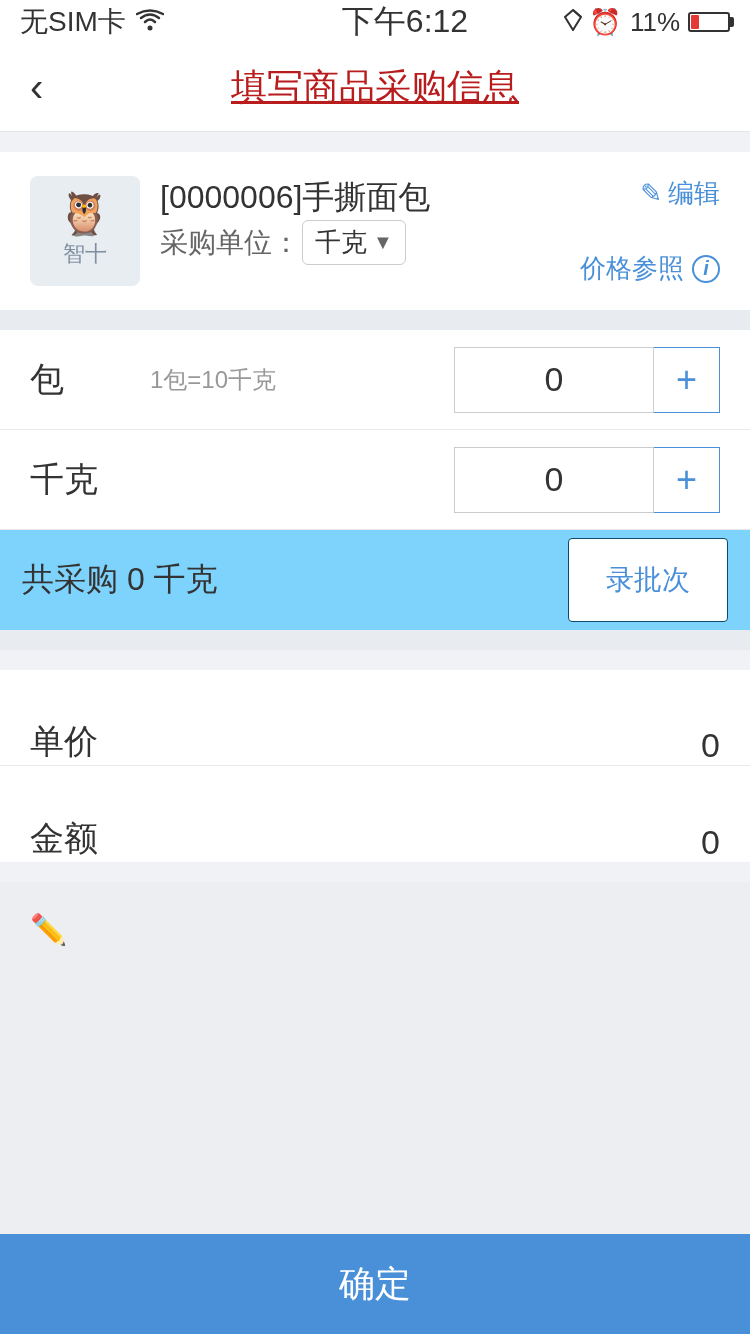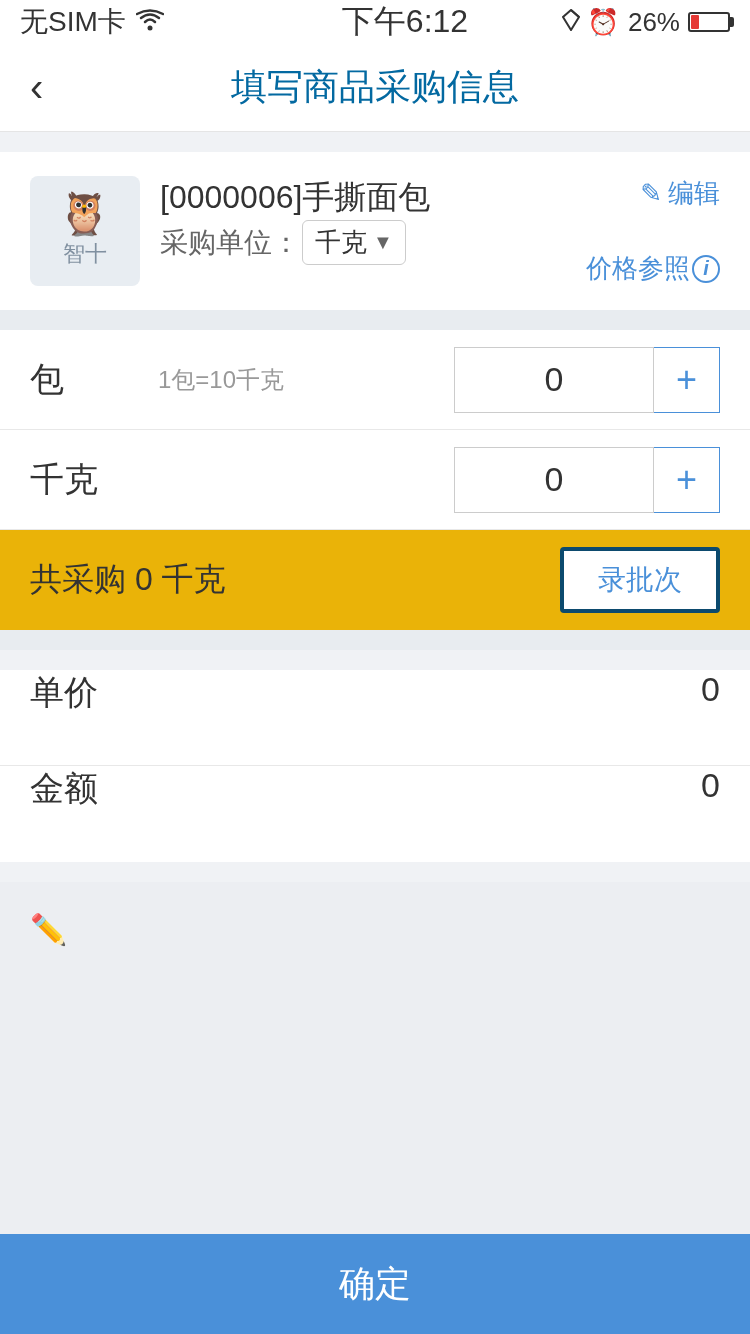--- a/index.html
+++ b/index.html
@@ -91,21 +91,22 @@
     .nav-back {
       position: absolute;
       left: 30px;
       font-size: 40px;
       color: #333;
       cursor: pointer;
     }
     .nav-title {
       font-size: 36px;
       font-weight: 500;
-      color: #0369a1;
+      color: #b91c1c;
+      text-decoration: underline;
     }
 
     
     .product-card {
       background: #fff;
       padding: 24px 30px;
       display: flex;
       align-items: flex-start;
       gap: 20px;
       margin-top: 20px;
@@ -176,21 +177,21 @@
       gap: 6px;
     }
     .price-ref-btn {
       position: absolute;
       bottom: 24px;
       right: 30px;
       color: #4a90d9;
       font-size: 26px;
       display: flex;
       align-items: center;
-      gap: 2px;
+      gap: 8px;
     }
     .info-icon {
       width: 28px;
       height: 28px;
       border-radius: 50%;
       border: 2px solid #4a90d9;
       display: inline-flex;
       align-items: center;
       justify-content: center;
       font-size: 20px;
@@ -218,21 +219,20 @@
       border-bottom: 1px solid #e8e8e8;
     }
     .input-label {
       font-size: 34px;
       color: #333;
       min-width: 120px;
     }
     .input-sub {
       font-size: 24px;
       color: #999;
-      margin-left: 8px;
       flex: 1;
     }
     .input-control {
       display: flex;
       align-items: center;
       gap: 0;
     }
     .qty-input {
       width: 200px;
       height: 66px;
@@ -255,50 +255,50 @@
       font-size: 36px;
       color: #4a90d9;
       cursor: pointer;
     }
 
     
     .total-row {
       display: flex;
       align-items: center;
       justify-content: space-between;
-      padding: 0 30px;
+      padding: 0 22px;
       height: 100px;
-      background: #eab308;
+      background: #7dd3fc;
     }
     .total-text {
       font-size: 32px;
       color: #333;
     }
     .record-btn {
       width: 160px;
-      height: 66px;
-      border: 4px solid #0c4a6e;
+      height: 84px;
+      border: 1px solid #0c4a6e;
       background: #fff;
       color: #4a90d9;
       font-size: 28px;
       border-radius: 4px;
       display: flex;
       align-items: center;
       justify-content: center;
       cursor: pointer;
     }
 
     
     .price-section {
       background: #fff;
       margin-top: 20px;
     }
     .price-row {
       display: flex;
-      align-items: flex-start;
+      align-items: flex-end;
       justify-content: space-between;
       padding: 0 30px;
       height: 96px;
       border-bottom: 1px solid #e8e8e8;
     }
     .price-label {
       font-size: 34px;
       color: #333;
     }
     .price-value {
@@ -366,21 +366,21 @@
   </div>
   <div class="status-center">下午6:12</div>
   <div class="status-right">
     <span>
       <svg width="18" height="22" viewBox="0 0 18 22">
         <path d="M9 1 L17 8 L9 21 L1 8 Z" fill="none" stroke="#333" stroke-width="2"></path>
         <path d="M9 1 L17 8" fill="none" stroke="#333" stroke-width="2"></path>
       </svg>
     </span>
     <span>⏰</span>
-    <span>26%</span>
+    <span>11%</span>
     <span class="battery-icon">
       <span class="battery-body">
         <span class="battery-fill"></span>
       </span>
     </span>
   </div>
 </div>
 
 <div class="nav-bar">
   <span class="nav-back">‹</span>

